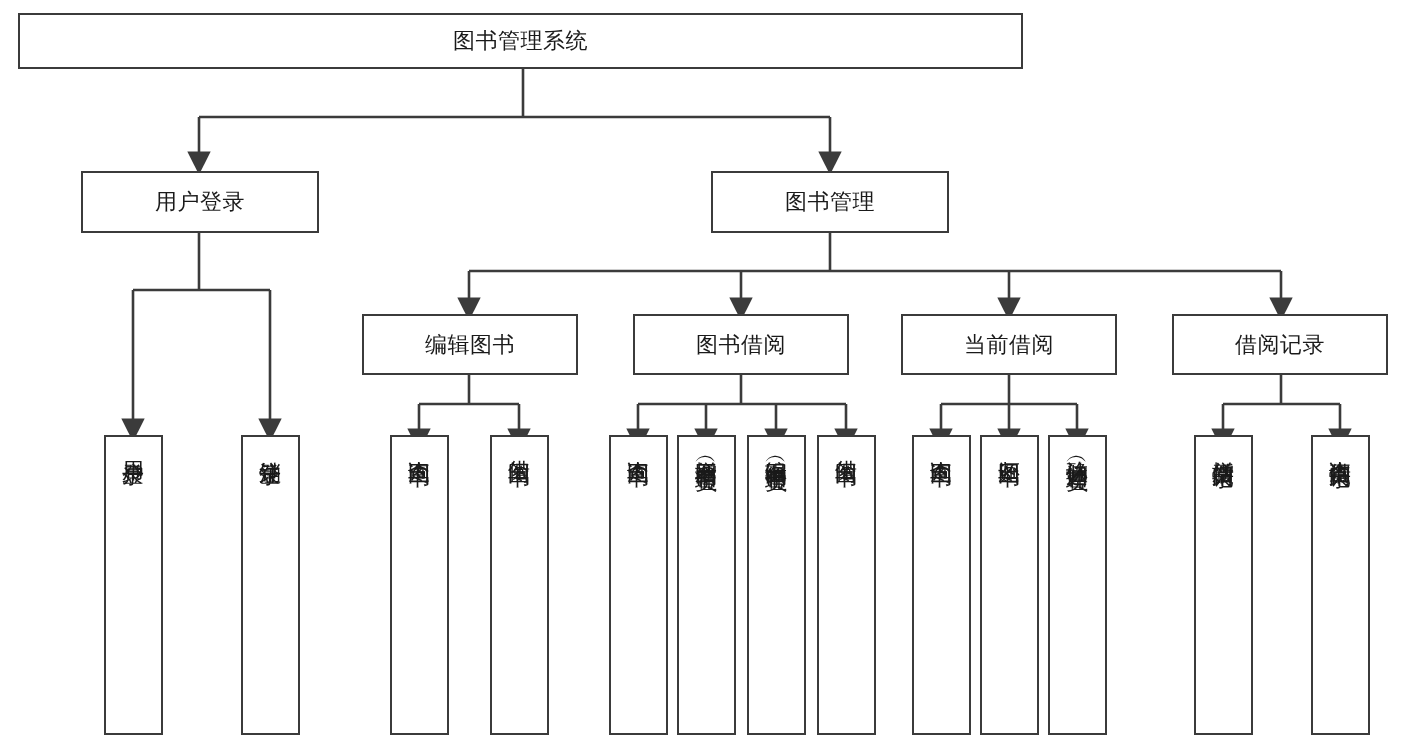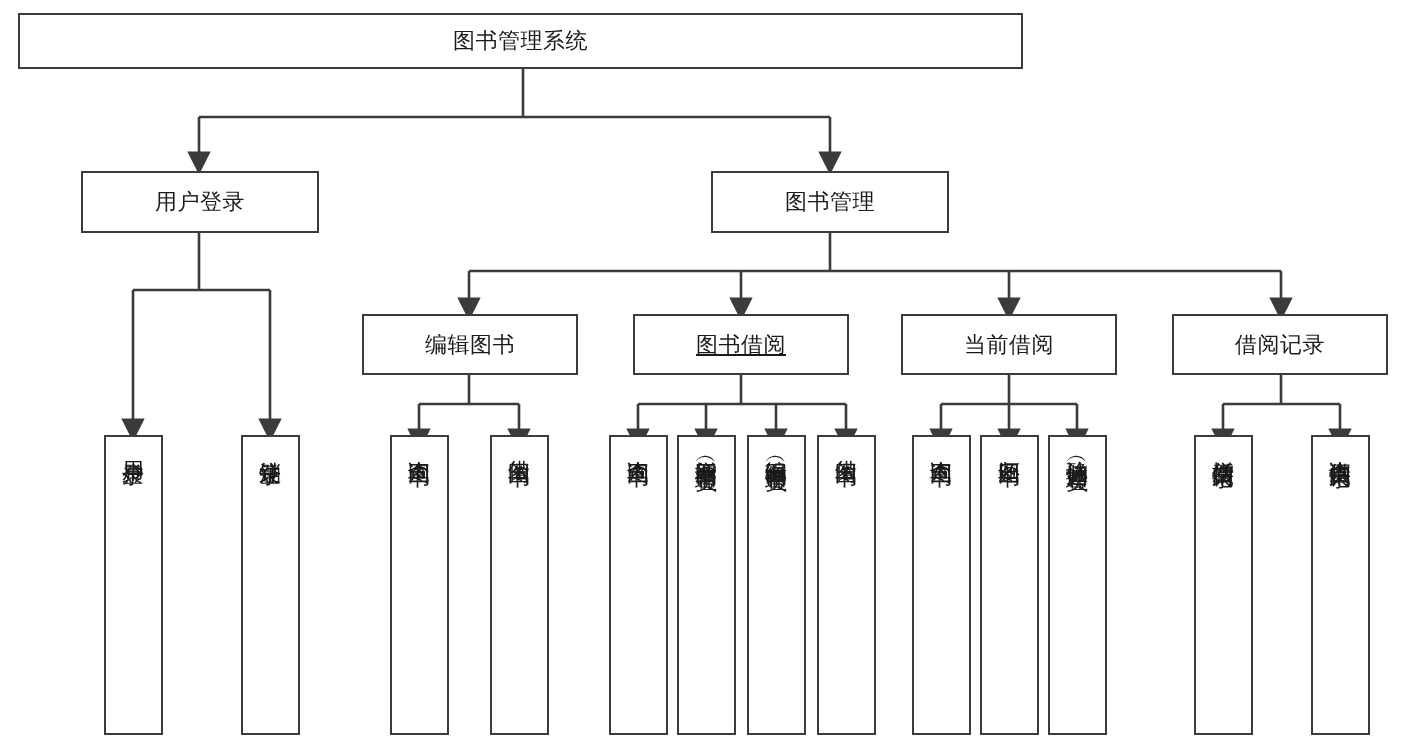--- a/index.html
+++ b/index.html
@@ -134,21 +134,21 @@
   </div>
 
   <div class="node horizontal" style="left:711px; top:171px; width:238px; height:62px;align-items:center;">
     <span class="node-label">图书管理</span>
   </div>
 
   <div class="node horizontal" style="left:362px; top:314px; width:216px; height:61px;">
     <span class="node-label">编辑图书</span>
   </div>
 
-  <div class="node horizontal" style="left:633px; top:314px; width:216px; height:61px;text-decoration:underline;">
+  <div class="node horizontal" style="left:633px; top:314px; width:216px; height:61px;">
     <span class="node-label">图书借阅</span>
   </div>
 
   <div class="node horizontal" style="left:901px; top:314px; width:216px; height:61px;">
     <span class="node-label">当前借阅</span>
   </div>
 
   <div class="node horizontal" style="left:1172px; top:314px; width:216px; height:61px;">
     <span class="node-label">借阅记录</span>
   </div>

